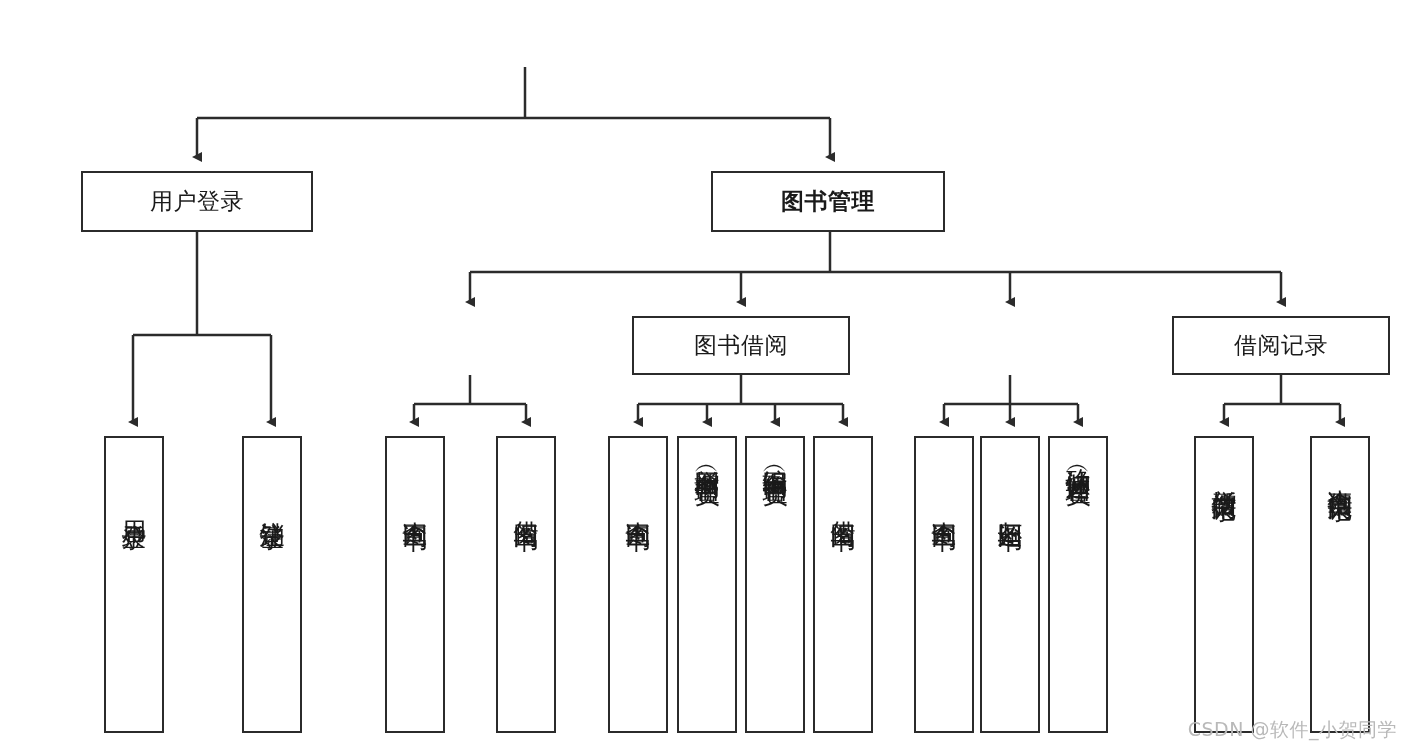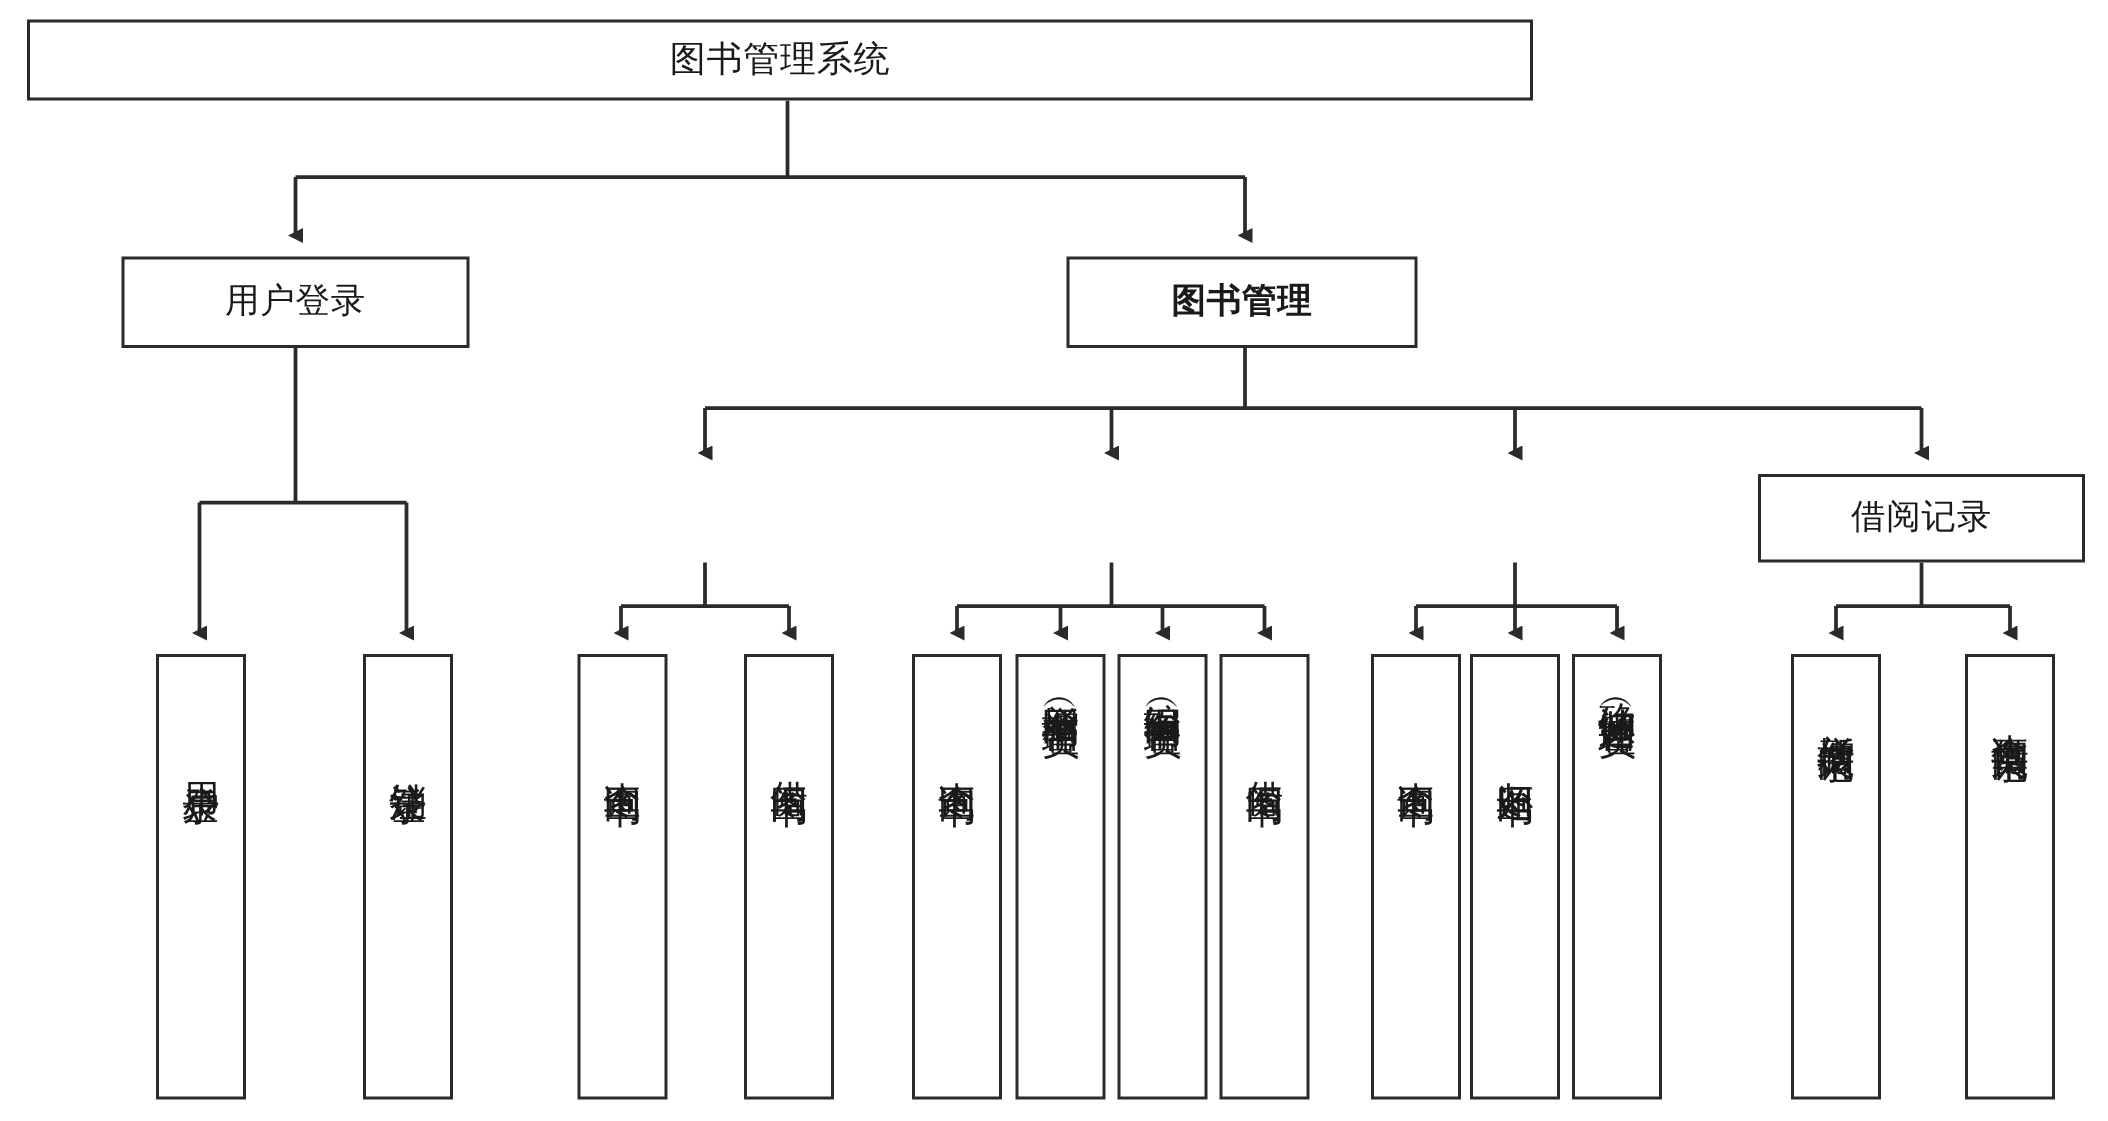--- a/index.html
+++ b/index.html
@@ -124,31 +124,31 @@
       <path d="M 1010 404 L 1010 422" marker-end="url(#arrowhead)"></path>
       <path d="M 1078 404 L 1078 422" marker-end="url(#arrowhead)"></path>
 
       <path d="M 1281 375 L 1281 404"></path>
       <path d="M 1224 404 L 1340 404"></path>
       <path d="M 1224 404 L 1224 422" marker-end="url(#arrowhead)"></path>
       <path d="M 1340 404 L 1340 422" marker-end="url(#arrowhead)"></path>
     </g>
   </svg>
 
-  <div class="node root" style="left:18px; top:13px; width:1004px; height:54px;">
-    <span class="label">图书管理系统</span>
-  </div>
 
   <div class="node" style="left:81px; top:171px; width:232px; height:61px;">
     <span class="label">用户登录</span>
   </div>
   <div class="node" style="left:711px; top:171px; width:234px; height:61px;font-weight:bold;">
     <span class="label">图书管理</span>
   </div>
 
+  <div class="node" style="left:632px; top:316px; width:218px; height:59px;">
+    <span class="label">图书借阅</span>
+  </div>
   <div class="node" style="left:1172px; top:316px; width:218px; height:59px;">
     <span class="label">借阅记录</span>
   </div>
 
   <div class="node leaf short" style="left:104px; top:436px; width:60px; height:297px;">
     <span class="label">用户登录</span>
   </div>
   <div class="node leaf short" style="left:242px; top:436px; width:60px; height:297px;">
     <span class="label">注销登录</span>
   </div>
@@ -183,14 +183,15 @@
     <span class="label">确认归还（管理员）</span>
   </div>
 
   <div class="node leaf mid" style="left:1194px; top:436px; width:60px; height:297px;">
     <span class="label">新增借阅记录</span>
   </div>
   <div class="node leaf mid" style="left:1310px; top:436px; width:60px; height:297px;">
     <span class="label">查询借阅记录</span>
   </div>
 
+  <div class="watermark">CSDN @软件_小贺同学</div>
 
 </div>
 
 </body></html>

